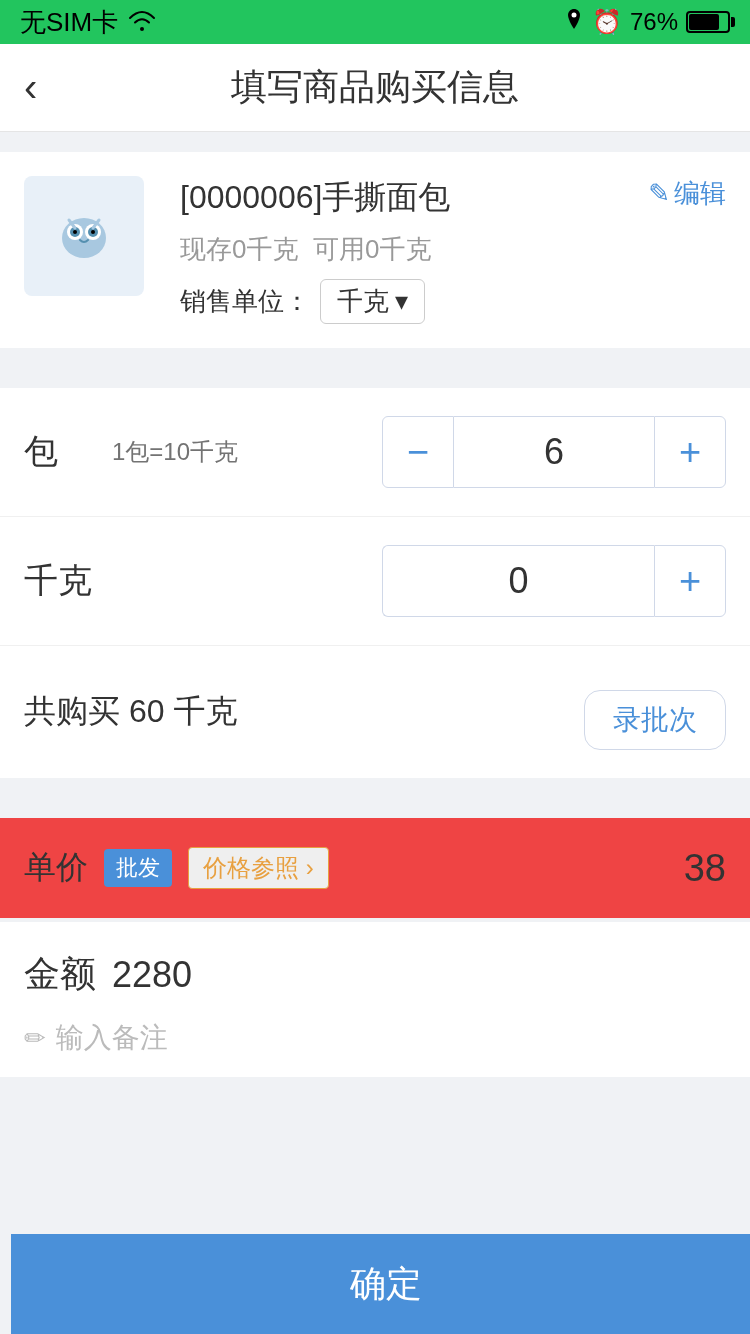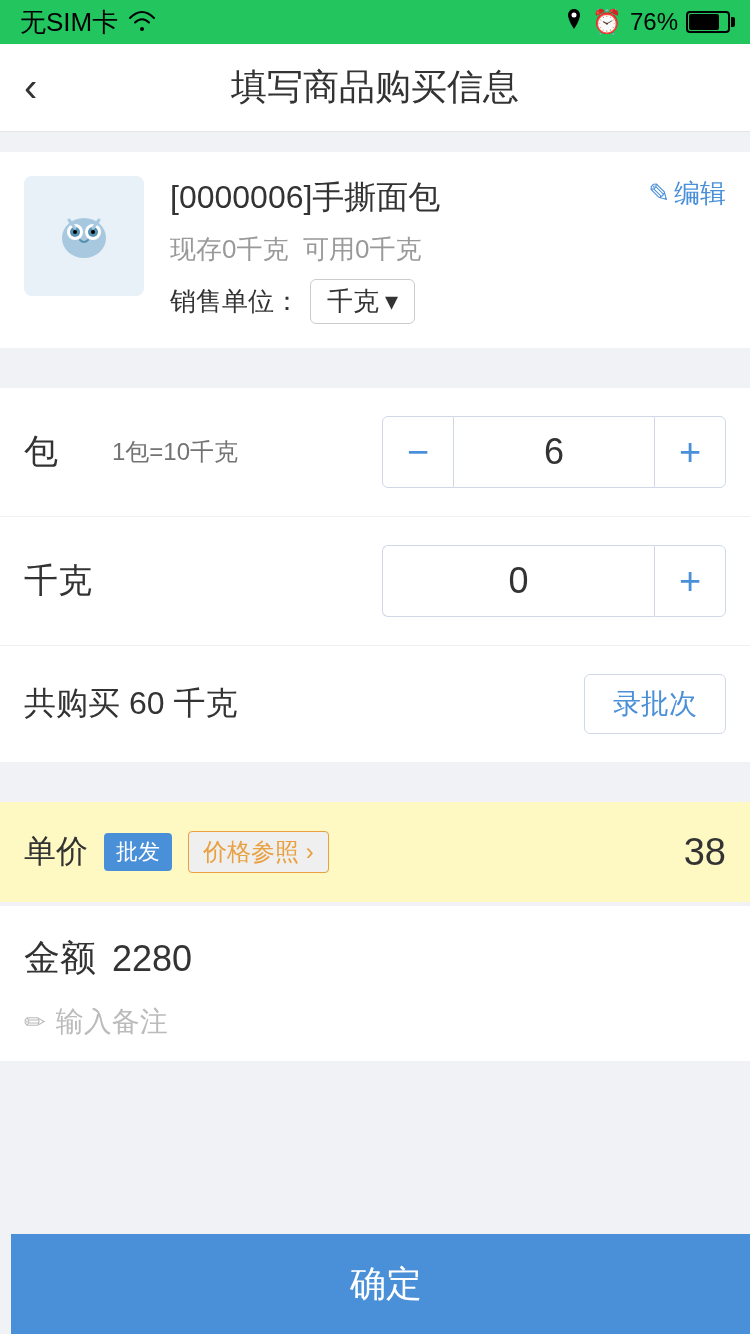--- a/index.html
+++ b/index.html
@@ -98,21 +98,21 @@
       font-weight: 500;
       color: #333;
     }
 
     
     .product-card {
       background: #fff;
       padding: 24px;
       display: flex;
       align-items: flex-start;
-      gap: 26px;
+      gap: 36px;
     }
     .product-image {
       width: 120px;
       height: 120px;
       background: #e8f0f8;
       border-radius: 8px;
       display: flex;
       align-items: center;
       justify-content: center;
       flex-shrink: 0;
@@ -242,31 +242,32 @@
       justify-content: space-between;
       padding: 28px 24px;
       background: #fff;
     }
     .total-text {
       font-size: 32px;
       color: #333;
     }
     .batch-btn {
       border: 1px solid #d0d8e8;
-      border-radius: 6px;
+      border-radius: 16px;
       padding: 10px 28px;
       font-size: 28px;
       color: #4a90d9;
       background: #fff;
       cursor: pointer;
+      margin-top: 16px;
     }
 
     
     .price-section {
-      background: #fef9c3;
+      background: #ef4444;
       margin-top: 20px;
       padding: 28px 24px;
       display: flex;
       align-items: center;
       justify-content: space-between;
     }
     .price-left {
       display: flex;
       align-items: center;
       gap: 16px;

